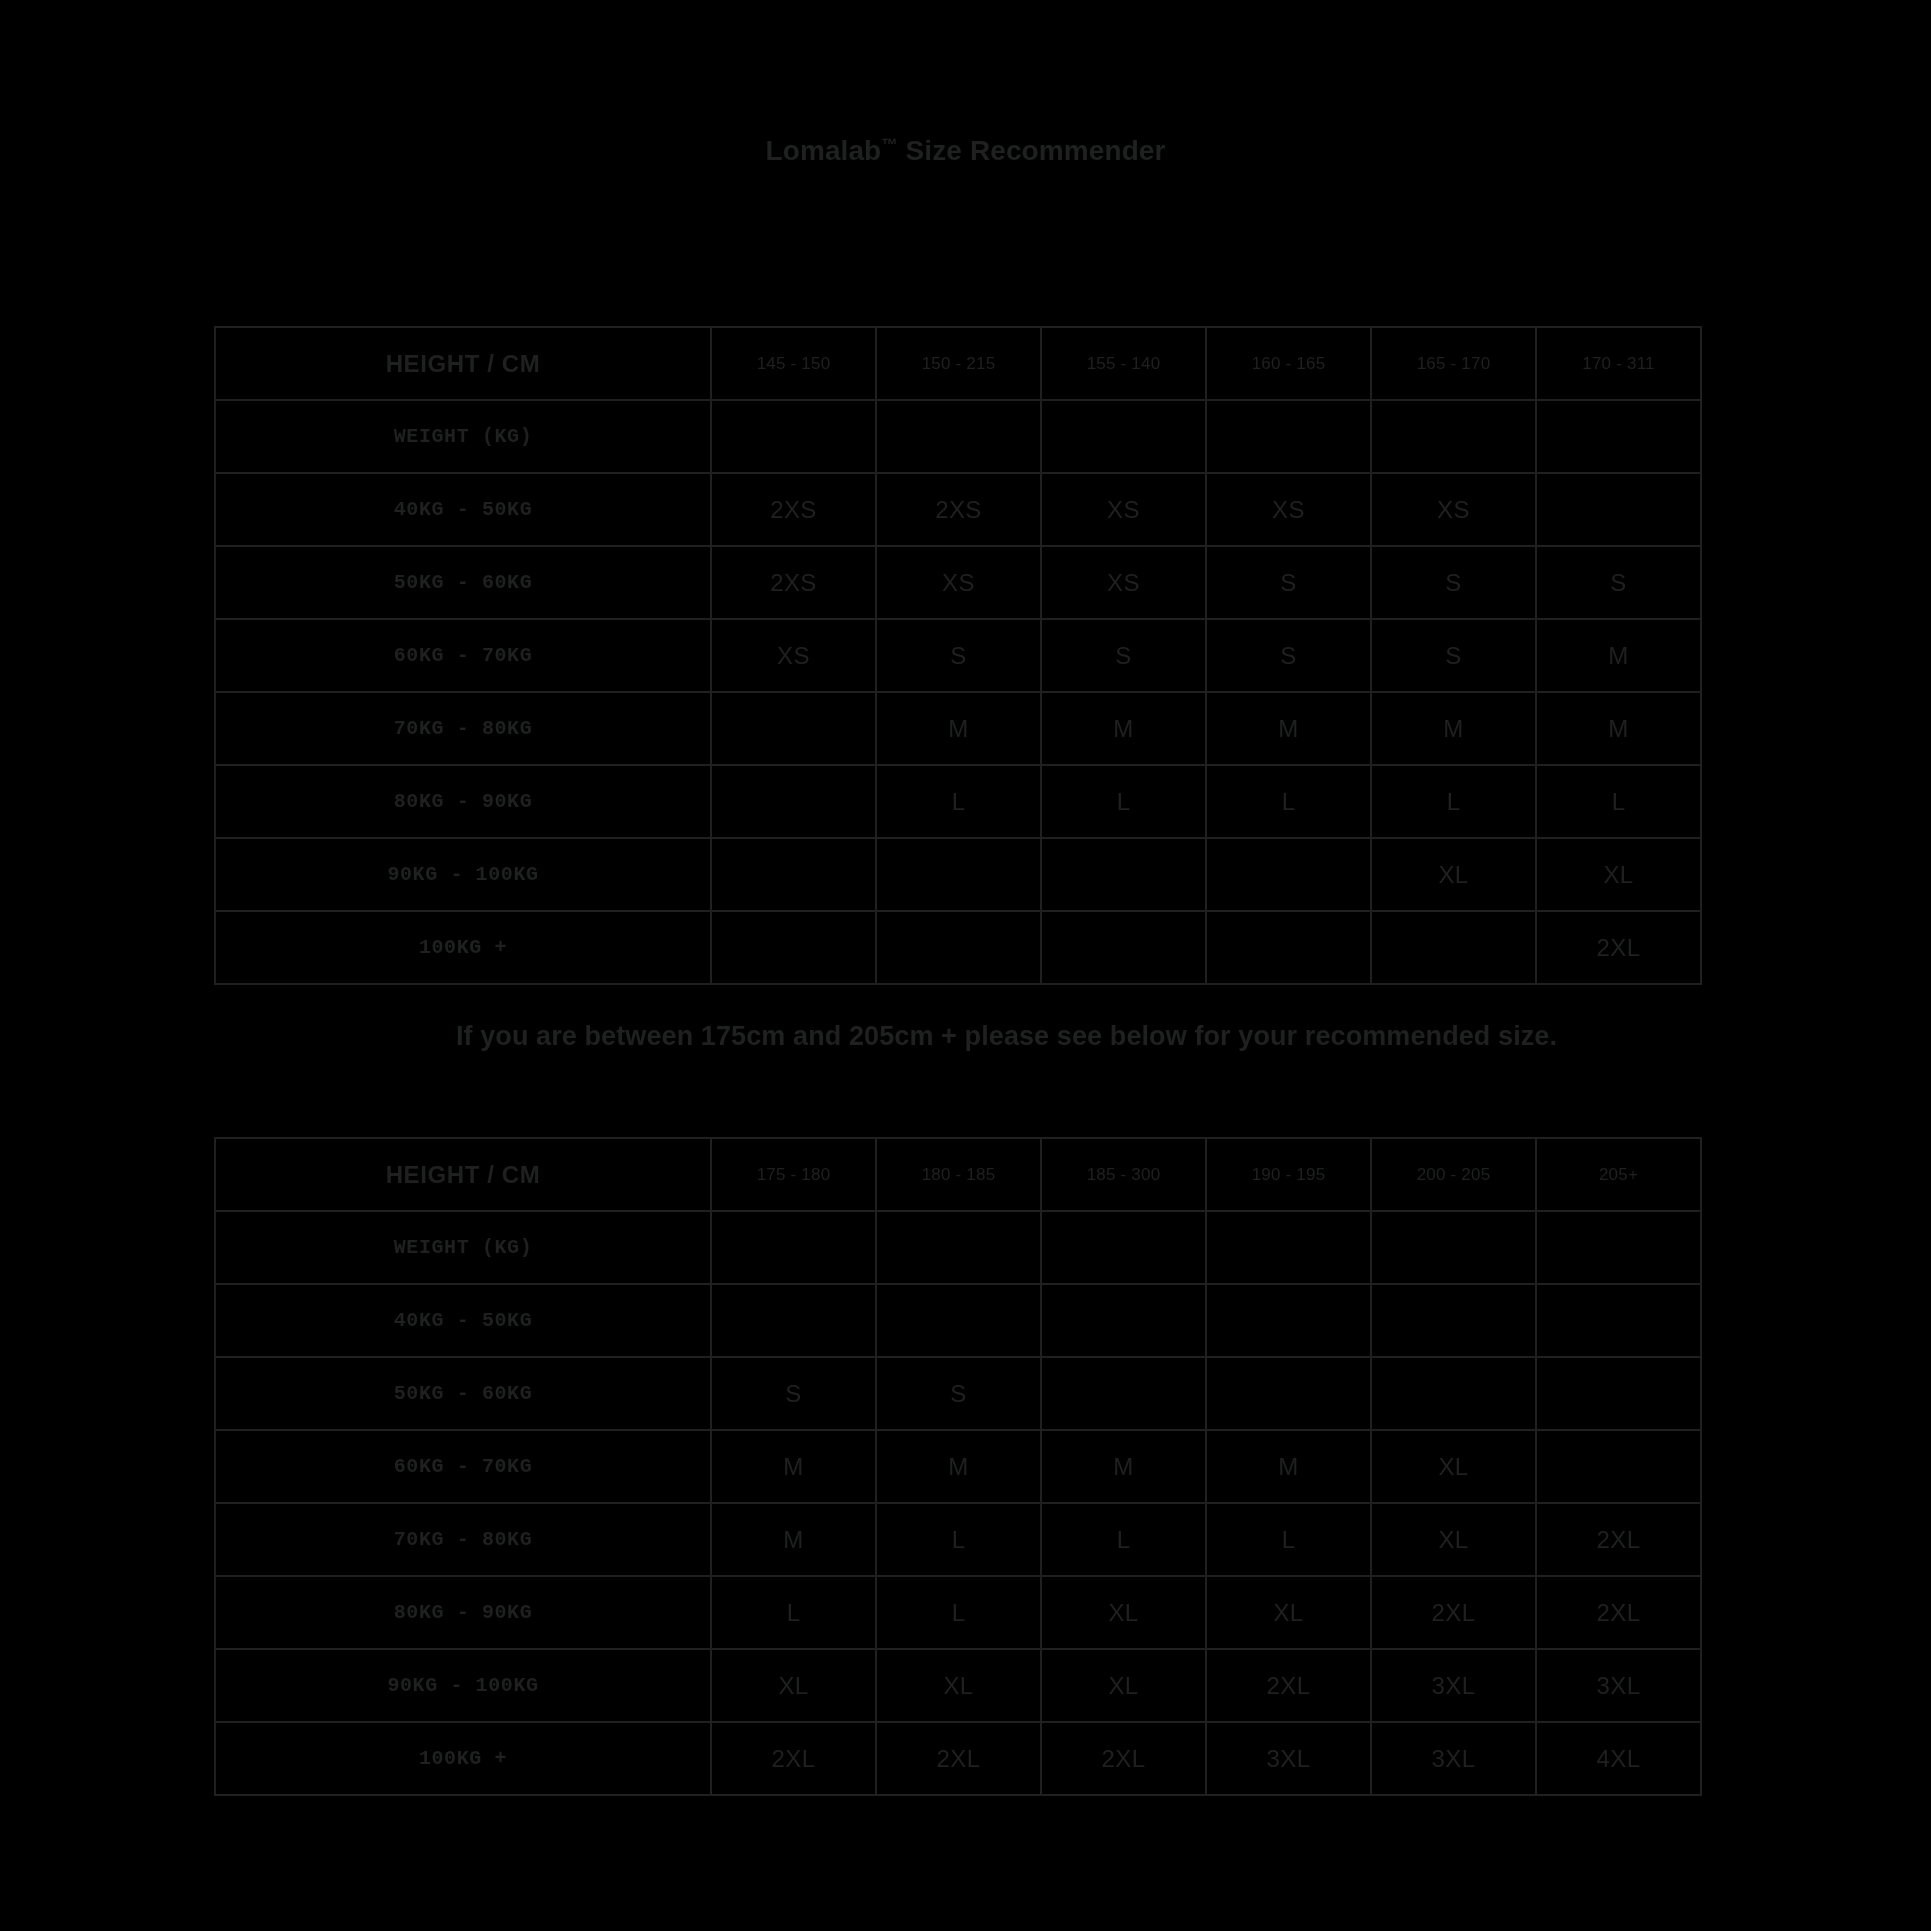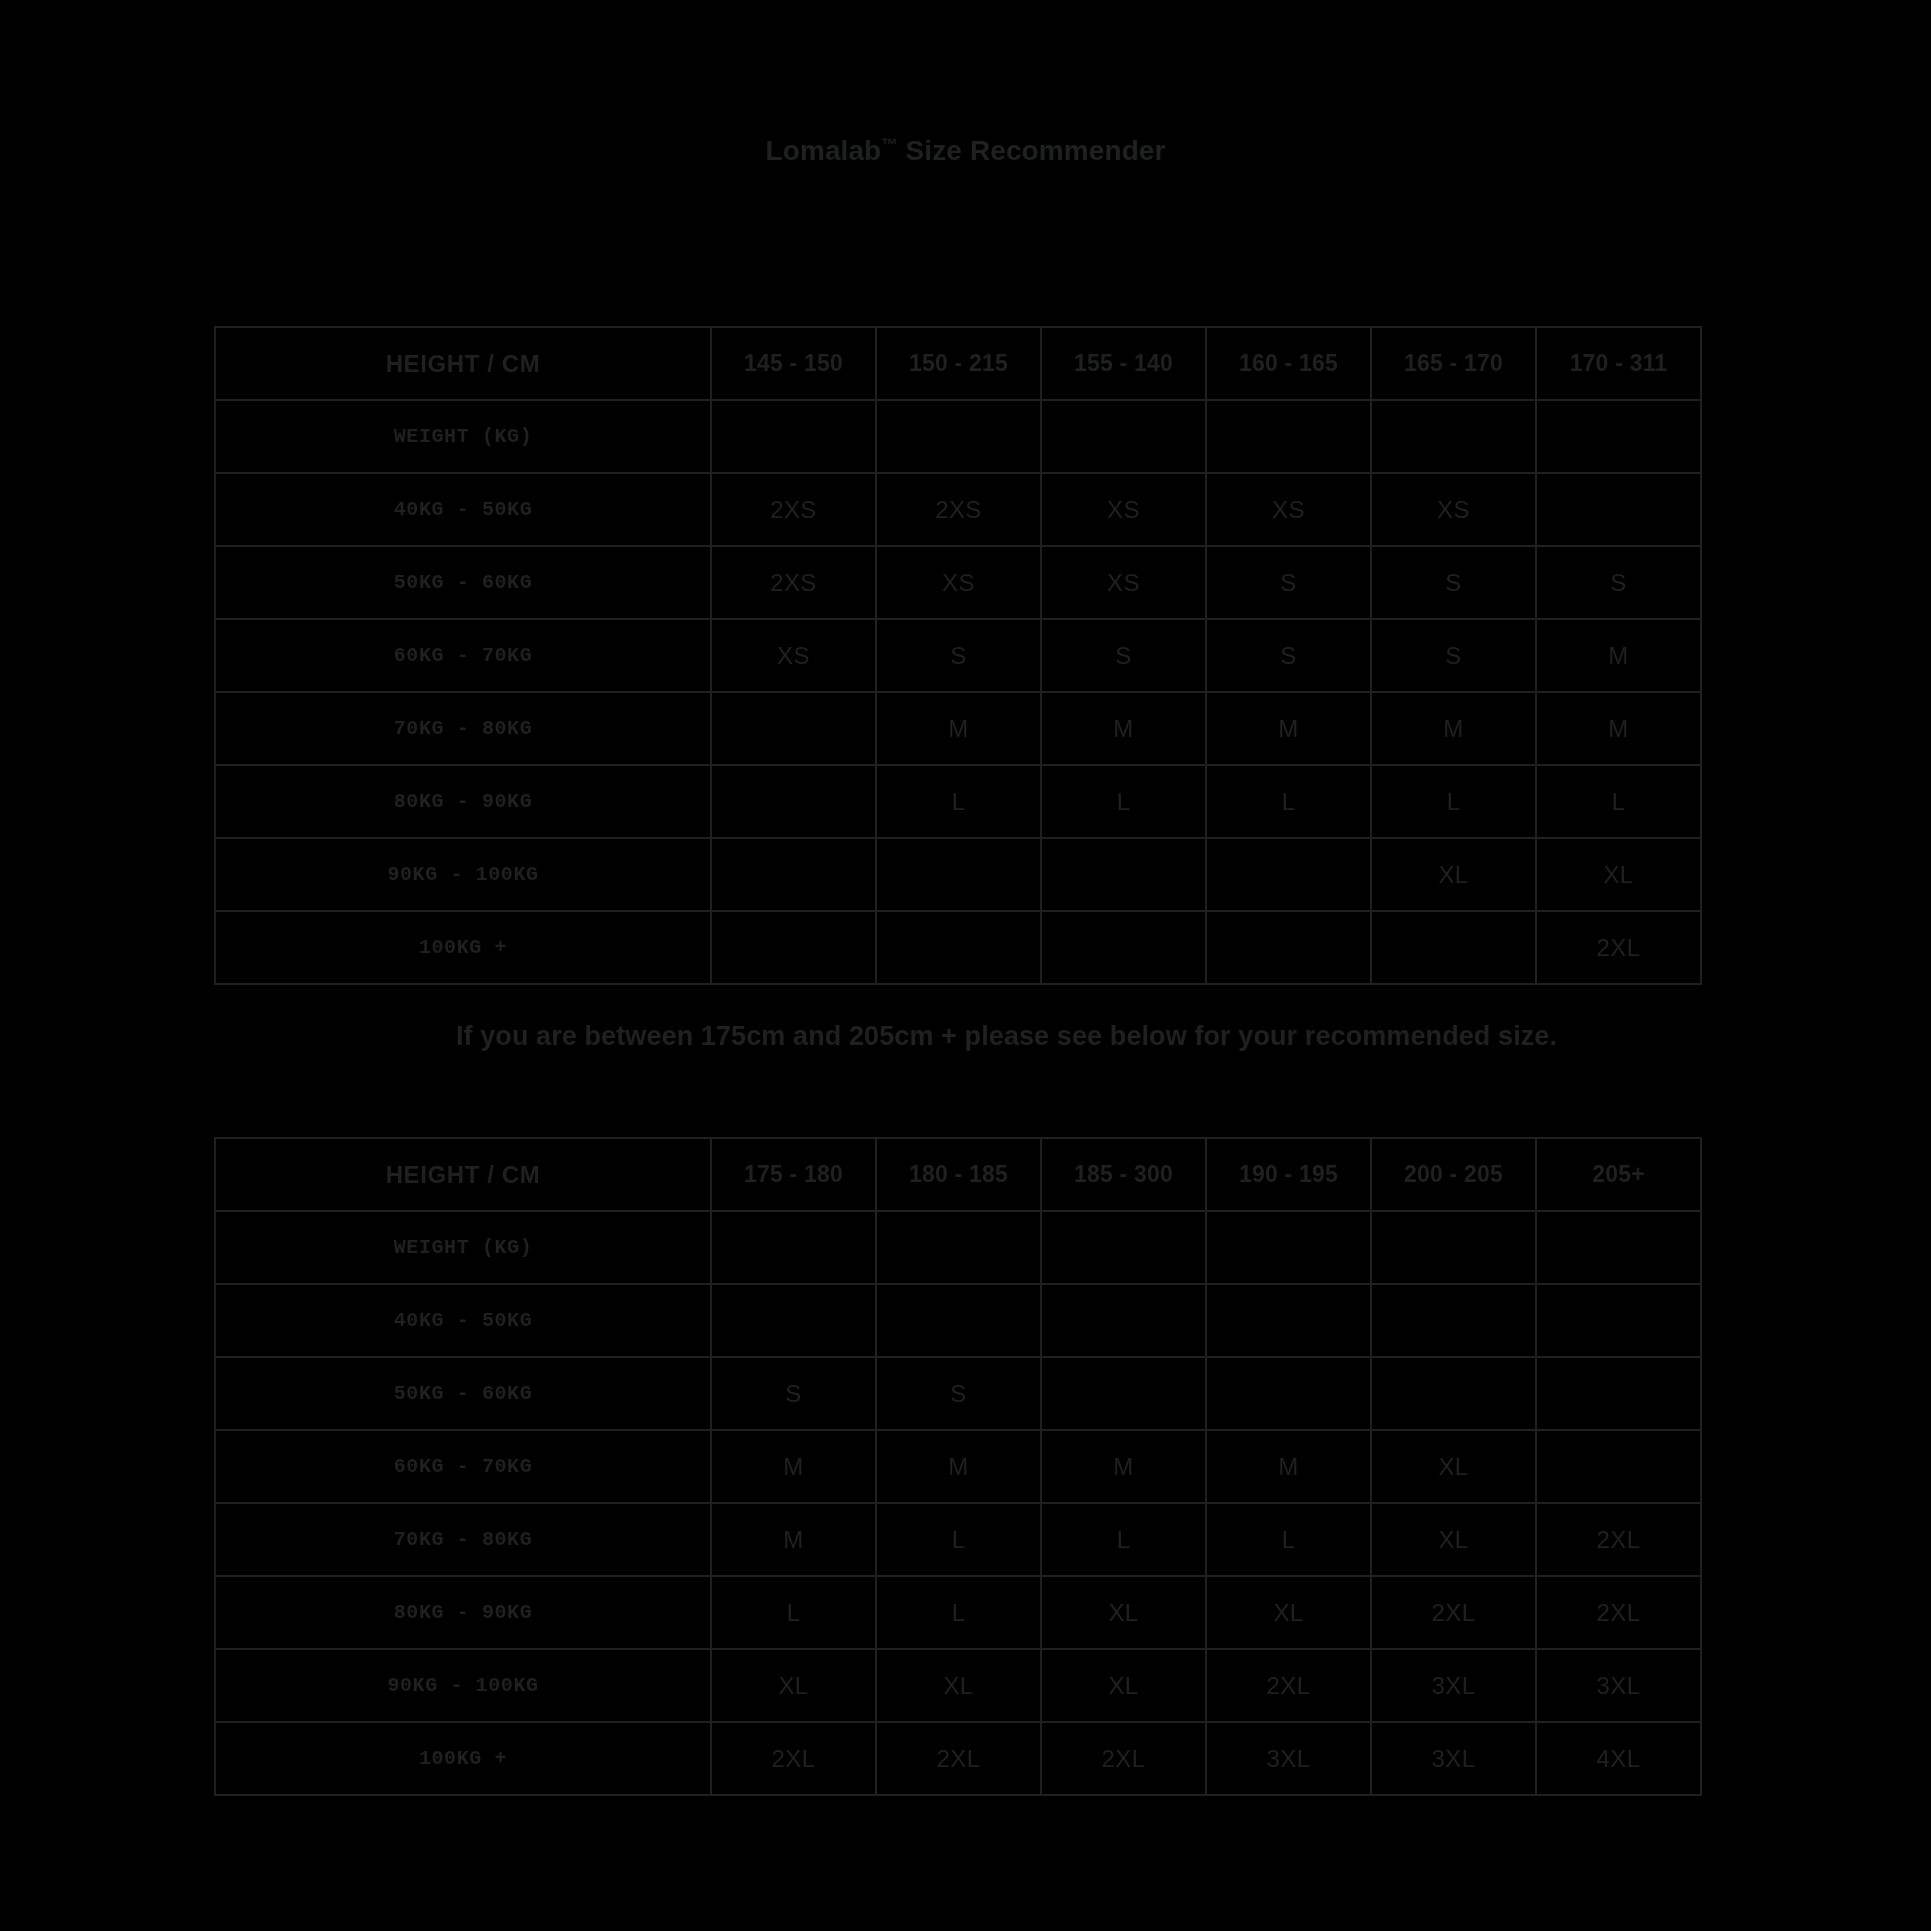--- a/index.html
+++ b/index.html
@@ -83,22 +83,22 @@
 
   .col-label  { width: 496px; }
   .col-size   { width: 165px; }
 
   .hdr-label {
     font-size: 24px;
     font-weight: 700;
     letter-spacing: 0.6px;
   }
   .hdr-range {
-    font-size: 23px;
-    font-weight: 700;
+    font-size: 17px;
+    font-weight: 400;
     letter-spacing: 0.2px;
   }
   .row-label {
     font-size: 20px;
     font-weight: 700;
     letter-spacing: 0.6px;
     font-family: Liberation Mono, monospace;
   }
   .cell-size {
     font-size: 24px;

